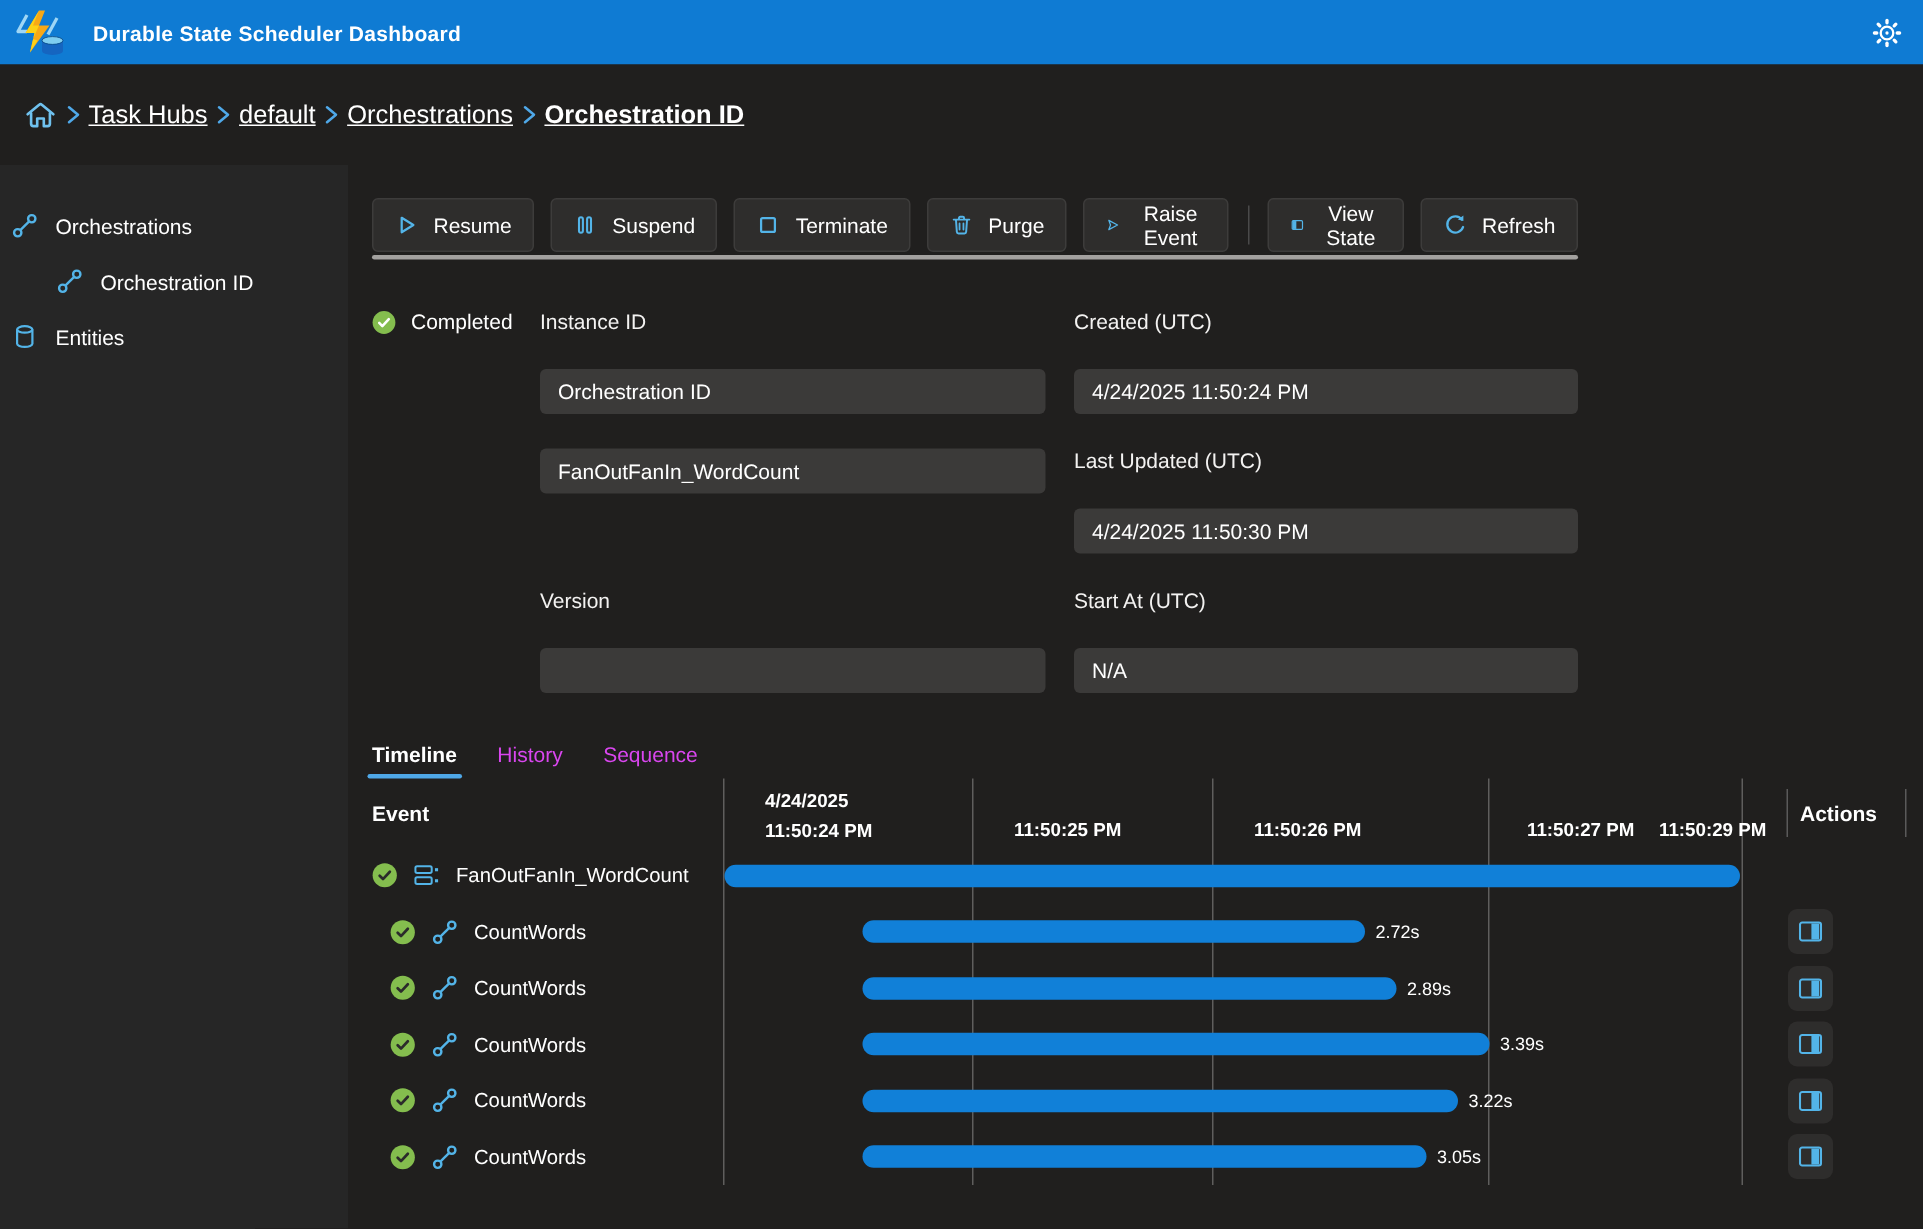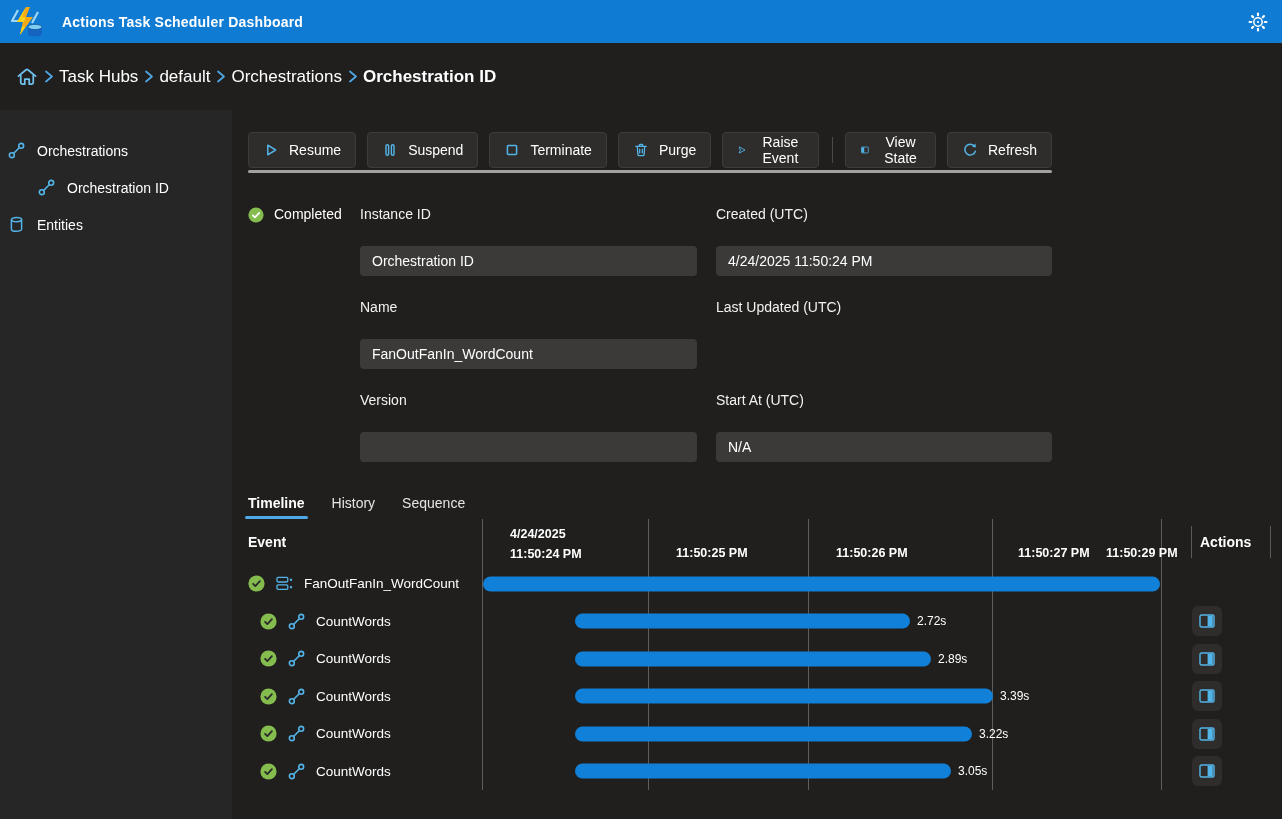--- a/index.html
+++ b/index.html
@@ -17,21 +17,21 @@
     padding:0 14px 0 10px;
   }
   .logo { width:34px; height:32px; margin-right:18px; }
   .topbar-title { font-size:14px; font-weight:600; color:#fff; letter-spacing:.2px; }
   .topbar-spacer { flex:1; }
   .gear { width:20px; height:20px; cursor:pointer; }
 
   
   .breadcrumb {
     height:67px; display:flex; align-items:center; padding:0 16px;
-    background:#201f1e; gap:4px;
+    background:#201f1e; gap:4px;text-decoration:underline;
   }
   .crumb { font-size:17px; color:#ffffff; cursor:pointer; }
   .crumb.current { font-weight:700; cursor:default; }
   .crumb-chev { width:13px; height:15px; }
 
   
   .shell { display:flex; height:709px; }
   .sidebar { width:232px; background:#262626; padding-top:22px; flex:none; }
   .side-item { display:flex; align-items:center; gap:12px; padding:10px 8px; cursor:pointer; font-size:14px; }
   .side-item.indent { padding-left:38px; }
@@ -58,21 +58,21 @@
   .status-text { font-size:14px; }
   .fields-grid { display:grid; grid-template-columns:337px 336px; column-gap:19px; row-gap:23px; }
   .field-label { font-size:14px; color:#f3f2f1; margin-bottom:24px; }
   .field-input {
     width:100%; height:30px; background:#3b3a39; border:none; border-radius:4px;
     color:#fff; font-size:14px; padding:0 12px; font-family:inherit; outline:none;
   }
 
   
   .tabs { display:flex; gap:27px; margin-top:33px; }
-  .tab { font-size:14px; color:#e5e5e5; padding-bottom:8px; position:relative; cursor:pointer; }
+  .tab { font-size:14px; color:#d946ef; padding-bottom:8px; position:relative; cursor:pointer; }
   .tab.active { font-weight:700; color:#fff; }
   .tab.active::after {
     content:""; position:absolute; left:-3px; right:-3px; bottom:0; height:3px;
     background:#4fa8e8; border-radius:2px;
   }
 
   
   .timeline-section { position:relative; margin-left:-16px; width:1050px; margin-top:0; }
   .gl { position:absolute; top:0; bottom:0; width:1px; background:#5f5e5d; }
   .thead { display:flex; height:46px; position:relative; }
@@ -110,21 +110,21 @@
   <div class="topbar">
     <svg class="logo" viewBox="0 0 34 32">
       <path d="M8 4 L2 15 l6 0" fill="none" stroke="#9ed6f5" stroke-width="2.2" stroke-linejoin="round"></path>
       <path d="M22 17 l6-11" fill="none" stroke="#9ed6f5" stroke-width="2.2"></path>
       <path d="M16 1 L7 16 h6 L10 29 L23 11 h-7 L20 1 Z" fill="#f7a817"></path>
       <path d="M16 1 L7 16 h6 L10 29 l5-8 -3-1 4-9 h-4 L16 1Z" fill="#fcd116"></path>
       <ellipse cx="25" cy="21" rx="7" ry="2.6" fill="#7ecdf0"></ellipse>
       <path d="M18 21 v7 a7 2.6 0 0 0 14 0 v-7 a7 2.6 0 0 1 -14 0 Z" fill="#1565c0"></path>
       <ellipse cx="25" cy="21" rx="7" ry="2.6" fill="none" stroke="#0d4f8b" stroke-width="0.6"></ellipse>
     </svg>
-    <div class="topbar-title">Actions Task Scheduler Dashboard</div>
+    <div class="topbar-title">Durable State Scheduler Dashboard</div>
     <div class="topbar-spacer"></div>
     <svg class="gear" viewBox="0 0 20 20">
       <circle cx="10" cy="10" r="4.2" fill="none" stroke="#ffffff" stroke-width="1.5"></circle>
       <circle cx="10" cy="10" r="1.1" fill="#ffffff"></circle>
       <g stroke="#ffffff" stroke-width="2.2" stroke-linecap="round">
         <line x1="10" y1="1.6" x2="10" y2="3.2"></line>
           <line x1="10" y1="16.8" x2="10" y2="18.4"></line>
         <line x1="1.6" y1="10" x2="3.2" y2="10"></line>
           <line x1="16.8" y1="10" x2="18.4" y2="10"></line>
         <line x1="4.1" y1="4.1" x2="5.2" y2="5.2"></line>
@@ -253,25 +253,25 @@
         <div class="fields-grid">
           <div>
             <div class="field-label">Instance ID</div>
             <input class="field-input" readonly="" value="Orchestration ID" style="">
           </div>
           <div>
             <div class="field-label">Created (UTC)</div>
             <input class="field-input" readonly="" value="4/24/2025 11:50:24 PM" style="">
           </div>
           <div>
-            <div class="field-label">Name</div>
             <input class="field-input" readonly="" value="FanOutFanIn_WordCount" style="">
           </div>
           <div>
             <div class="field-label">Last Updated (UTC)</div>
+            <input class="field-input" readonly="" value="4/24/2025 11:50:30 PM" style="">
           </div>
           <div>
             <div class="field-label">Version</div>
             <input class="field-input" readonly="" value="" style="">
           </div>
           <div>
             <div class="field-label">Start At (UTC)</div>
             <input class="field-input" readonly="" value="N/A" style="">
           </div>
         </div>

